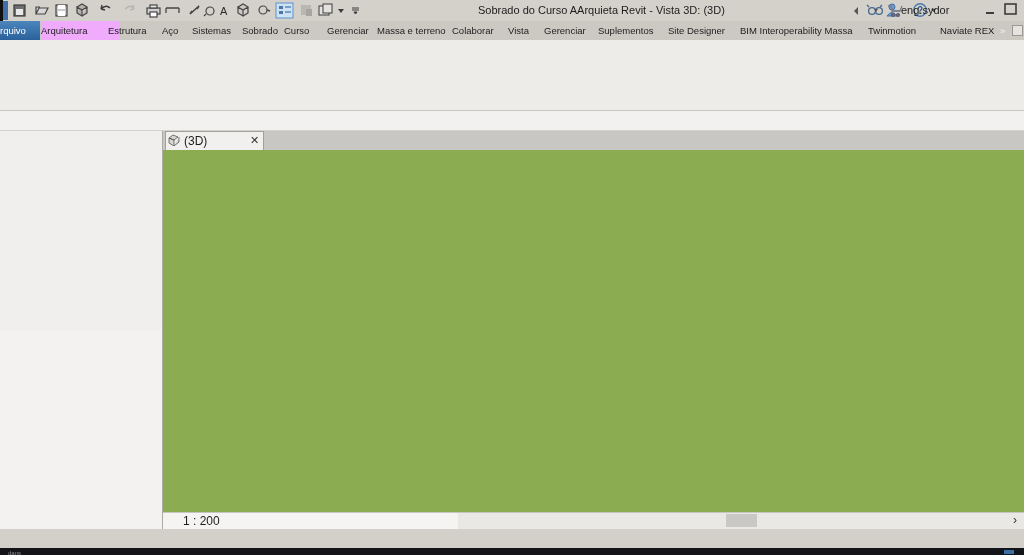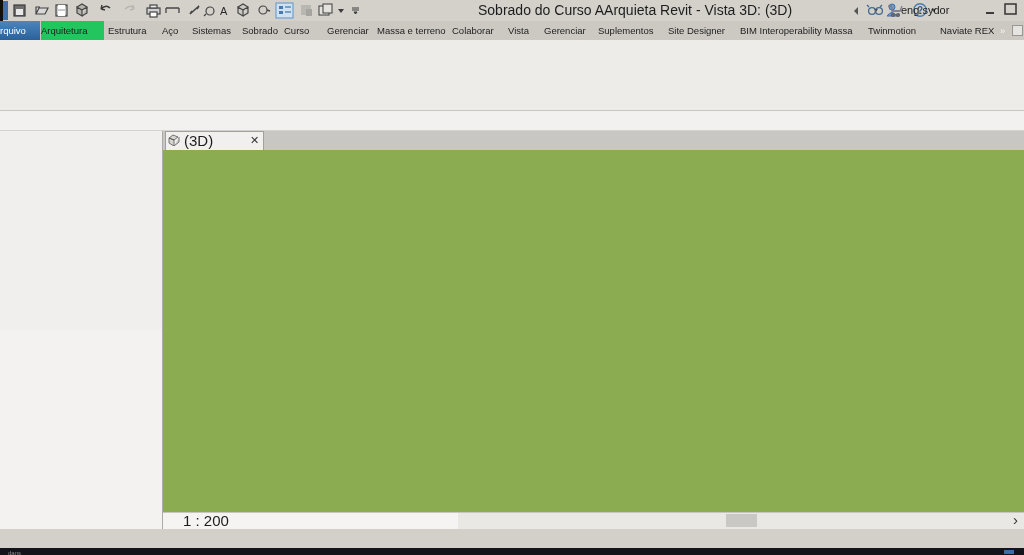--- a/index.html
+++ b/index.html
@@ -1,17 +1,17 @@
 <!DOCTYPE html>
 <html><head><meta charset="utf-8">
 <style>
 *{margin:0;padding:0;box-sizing:border-box}
 html,body{width:1024px;height:555px;overflow:hidden;background:#d3d0ca;font-family:"Liberation Sans",sans-serif;position:relative}
 .a{position:absolute}
-.tx{position:absolute;font-size:15px;color:#1d1d1d;white-space:nowrap;line-height:10px}
+.tx{position:absolute;font-size:12px;color:#1d1d1d;white-space:nowrap;line-height:10px}
 .tab{position:absolute;top:21px;height:19px;font-size:9.5px;color:#1d1d1d;line-height:19px;text-align:left}
 </style></head>
 <body>
 
 <div class="a" style="left:0;top:0;width:1024px;height:21px;background:#d4d1cb"></div>
 <svg class="a" style="left:0;top:0" width="1024" height="21" viewBox="0 0 1024 21">
   <rect x="0" y="0" width="3" height="21" fill="#10100f"></rect>
   <rect x="3" y="1" width="5" height="19" fill="#3f6fa6"></rect>
   <g stroke="#454545" fill="none" stroke-width="1.2">
     <rect x="14" y="5" width="11" height="11" fill="#6f6f6f" stroke="#3a3a3a"></rect>
@@ -69,26 +69,26 @@
     <path d="M891 11 h9" stroke="#7c7c8e"></path>
     <circle cx="893" cy="15" r="1.4" fill="#7c7c8e"></circle>
       <circle cx="898" cy="15" r="1.4" fill="#7c7c8e"></circle>
   </g>
   <circle cx="920" cy="10" r="6.2" fill="none" stroke="#4a7ab0" stroke-width="1.4"></circle>
   <text x="917" y="14" font-size="10" fill="#335f93" font-family="Liberation Sans" font-weight="bold">?</text>
   <path d="M931 9 h5 l-2.5 3 z" fill="#555"></path>
   <rect x="986" y="12" width="8" height="2" fill="#3c3c3c"></rect>
   <rect x="1005" y="4" width="11" height="10" fill="none" stroke="#3c3c3c" stroke-width="1.6"></rect>
 </svg>
-<div class="tx" style="left:478px;top:5px;font-size:14px">Sobrado do Curso AArquieta Revit - Vista 3D: (3D)</div>
+<div class="tx" style="left:478px;top:5px;font-size:11px">Sobrado do Curso AArquieta Revit - Vista 3D: (3D)</div>
 <div class="tx" style="left:901px;top:5px;font-size:11px">eng.sydor</div>
 
 <div class="a" style="left:0;top:21px;width:1024px;height:19px;background:#ccc9c3"></div>
 <div class="tab" style="left:0;width:40px;background:linear-gradient(#4c86bd,#2a619b);color:#fff">rquivo</div>
-<div class="tab" style="left:41px;width:63px;background:#22c55e">Arquitetura</div>
+<div class="tab" style="left:41px;width:79px;background:#f0abfc">Arquitetura</div>
 <div class="tab" style="left:108px;width:48px">Estrutura</div>
 <div class="tab" style="left:162px;width:26px">Aço</div>
 <div class="tab" style="left:192px;width:44px">Sistemas</div>
 <div class="tab" style="left:242px;width:34px">Sobrado</div>
 <div class="tab" style="left:284px;width:36px">Curso</div>
 <div class="tab" style="left:327px;width:42px">Gerenciar</div>
 <div class="tab" style="left:377px;width:70px">Massa e terreno</div>
 <div class="tab" style="left:452px;width:48px">Colaborar</div>
 <div class="tab" style="left:508px;width:30px">Vista</div>
 <div class="tab" style="left:544px;width:48px">Gerenciar</div>

